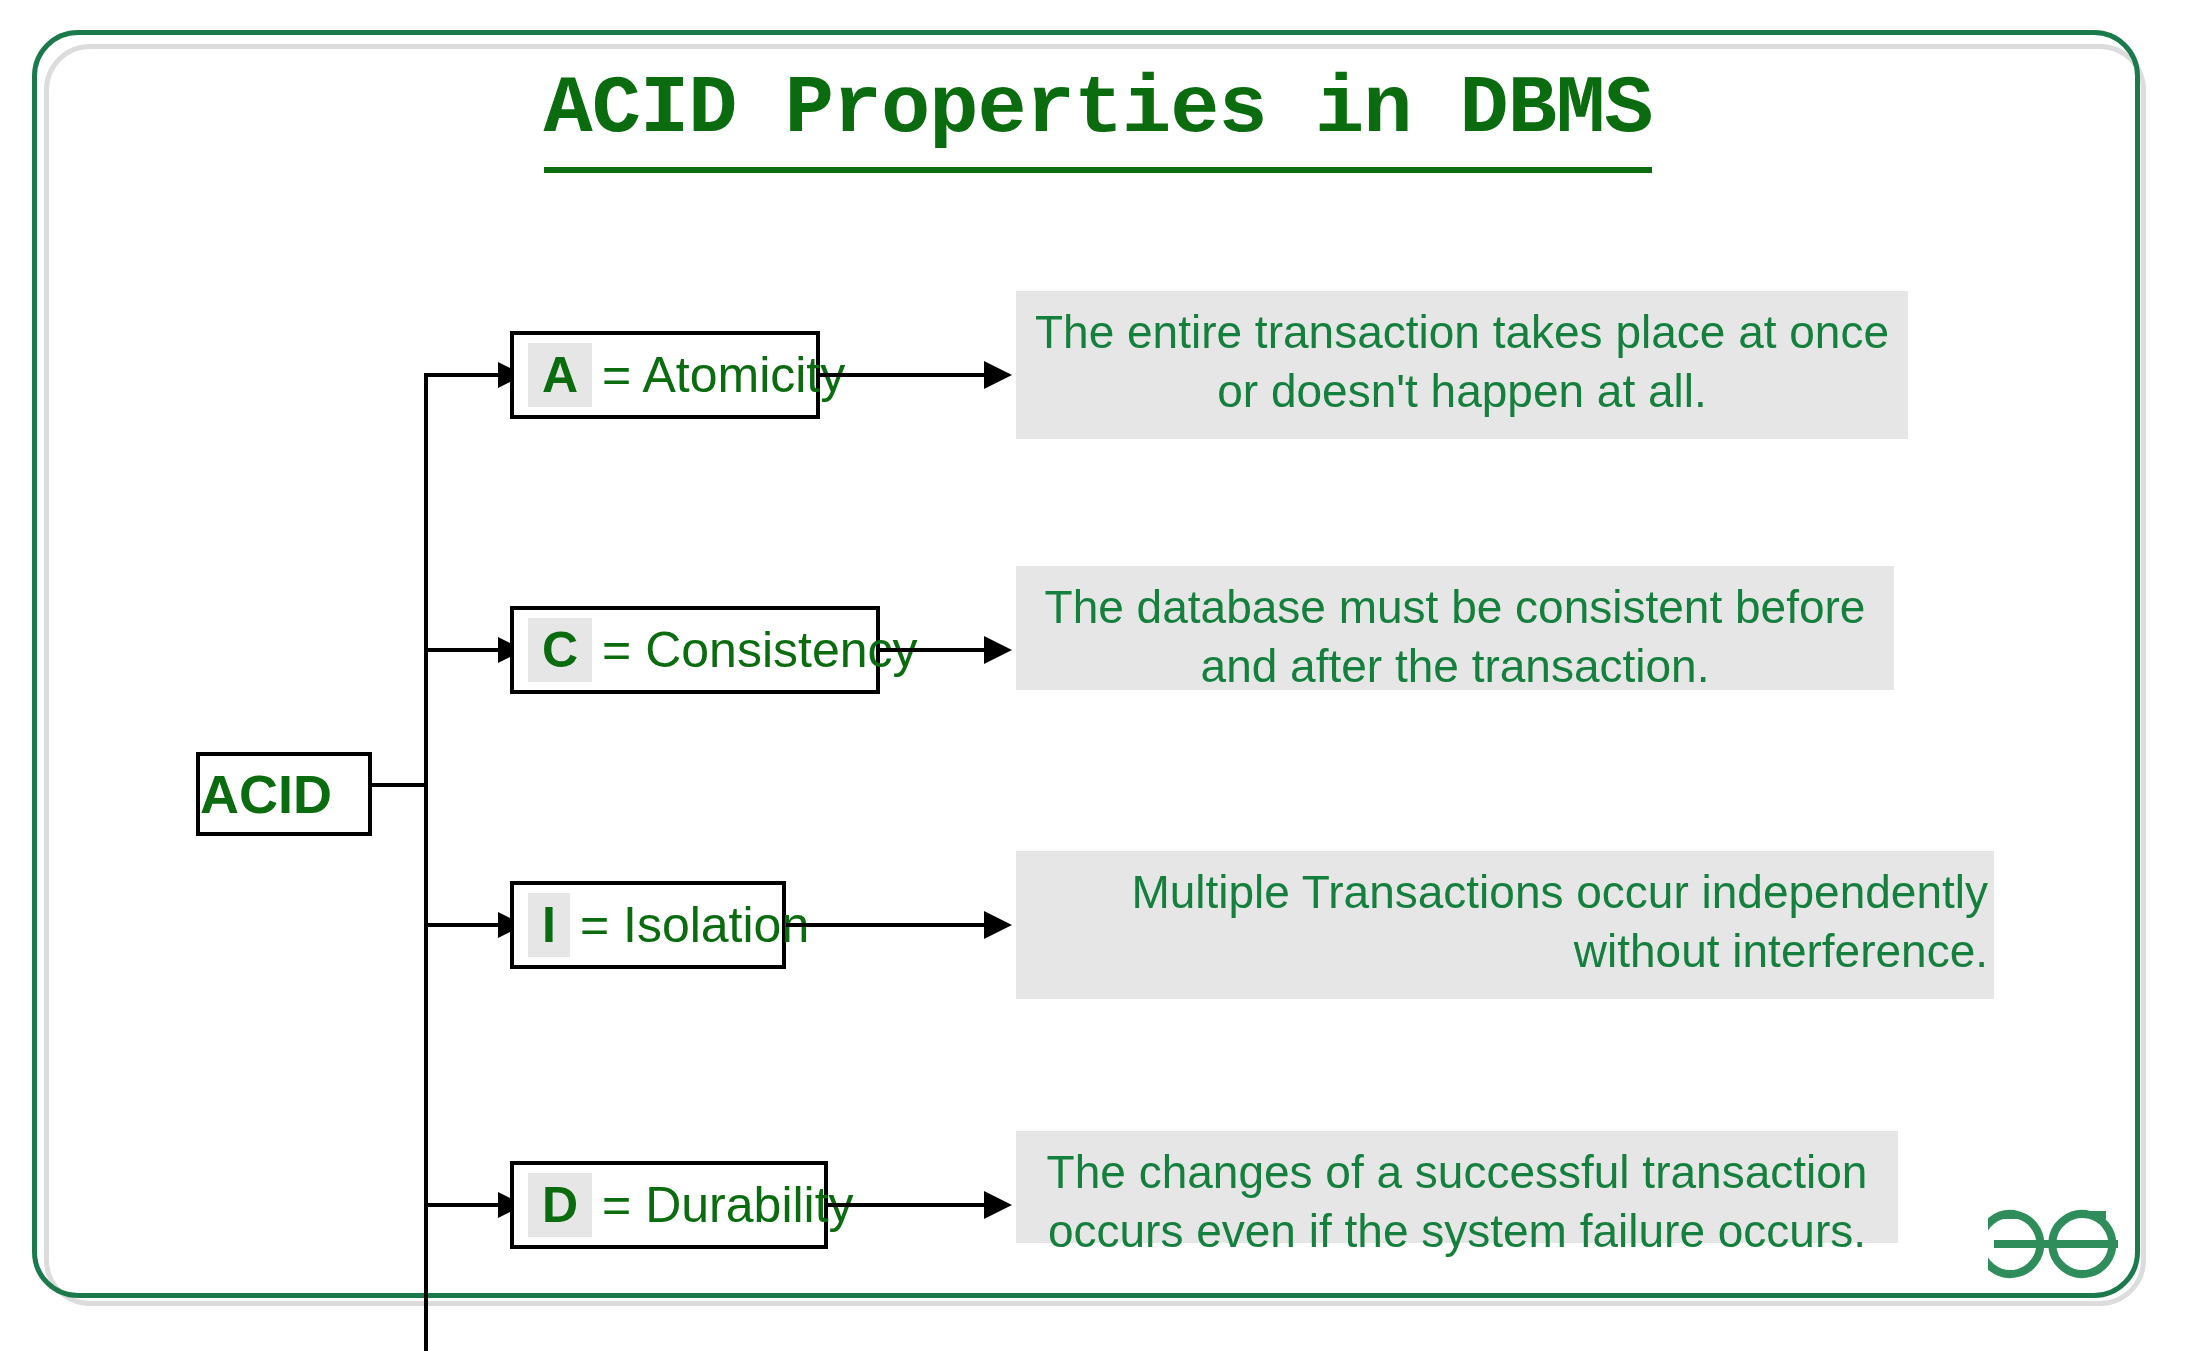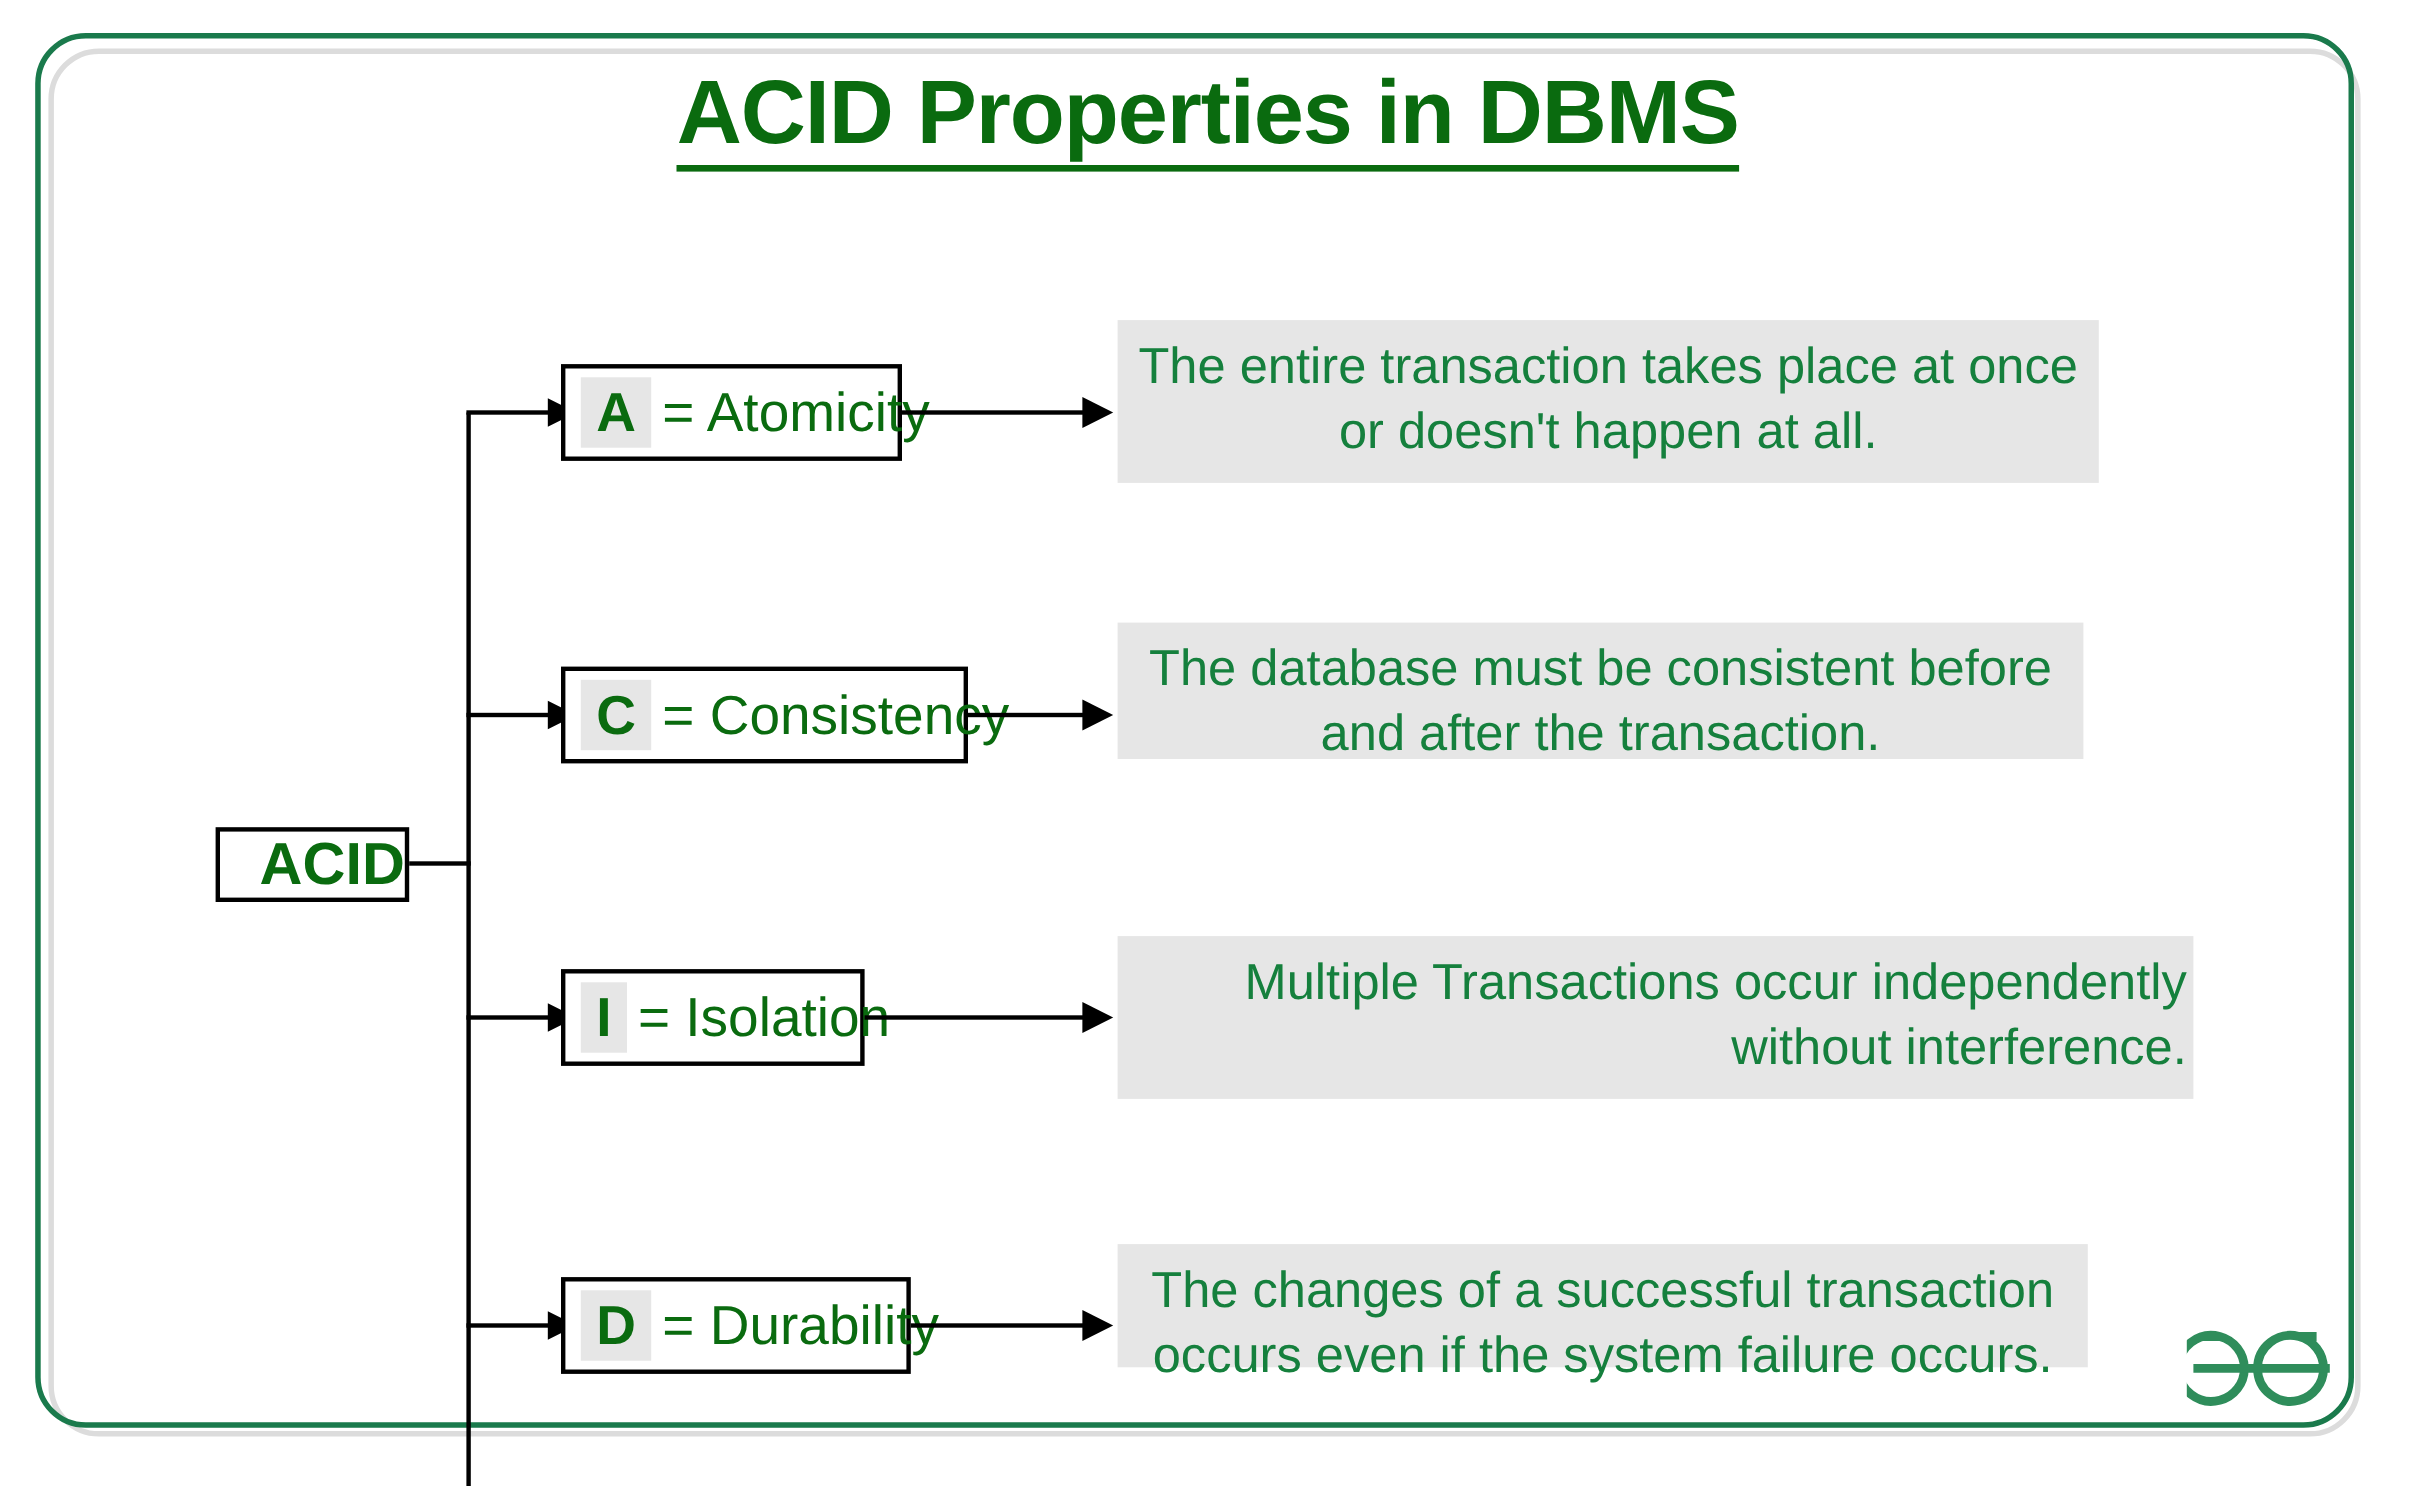--- a/index.html
+++ b/index.html
@@ -48,36 +48,37 @@
     text-align: center;
     font-size: 82px;
     font-weight: bold;
     color: #0a6b0f;
     letter-spacing: -1px;
     line-height: 1;
   }
   .title-inner {
     display: inline-block;
     border-bottom: 6px solid #0a6b0f;
-    padding-bottom: 6px;
+    padding-bottom: 16px;
+    font-family: Liberation Mono, monospace;
   }
 
   
   .acid-box {
     position: absolute;
     left: 196px;
     top: 752px;
     width: 176px;
-    height: 68px;
+    height: 84px;
     border: 4px solid #000000;
     box-sizing: border-box;
     background: #ffffff;
     display: flex;
     align-items: center;
-    justify-content: flex-end;
+    justify-content: flex-start;
     font-size: 54px;
     font-weight: bold;
     color: #0a6b0f;
     line-height: 1;
   }
 
   
   .conn-stem {
     position: absolute;
     left: 372px;

